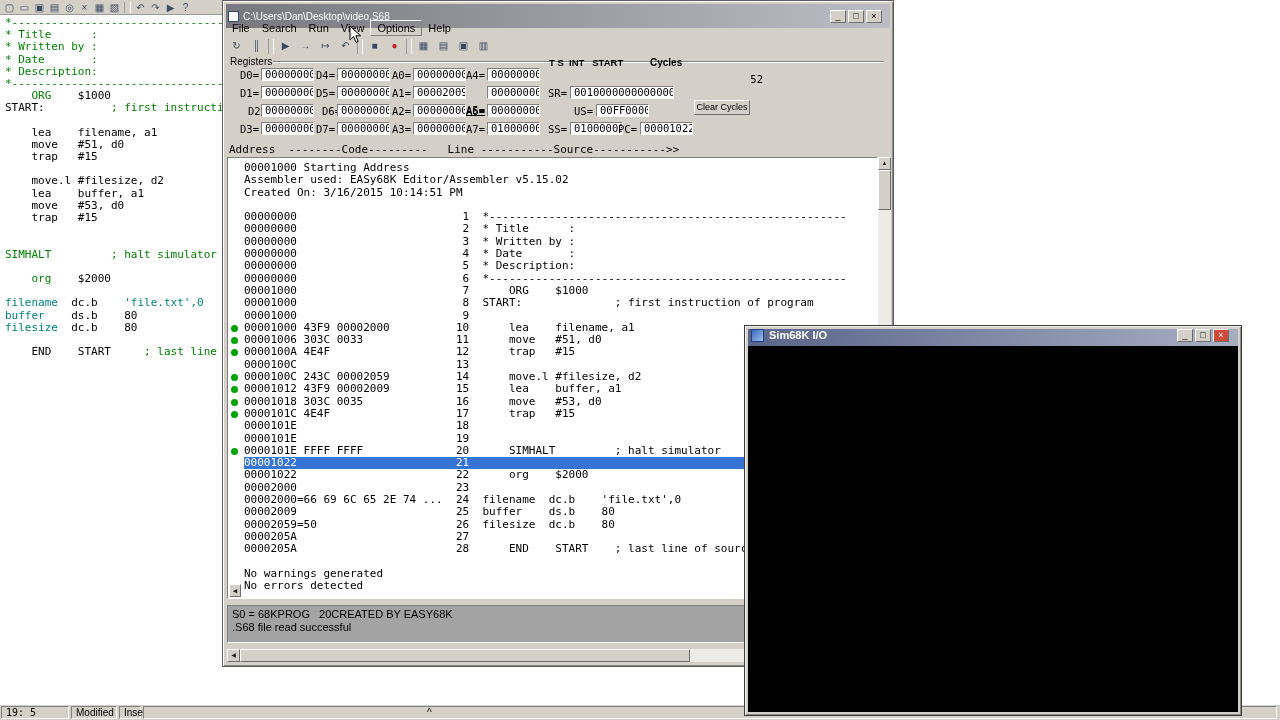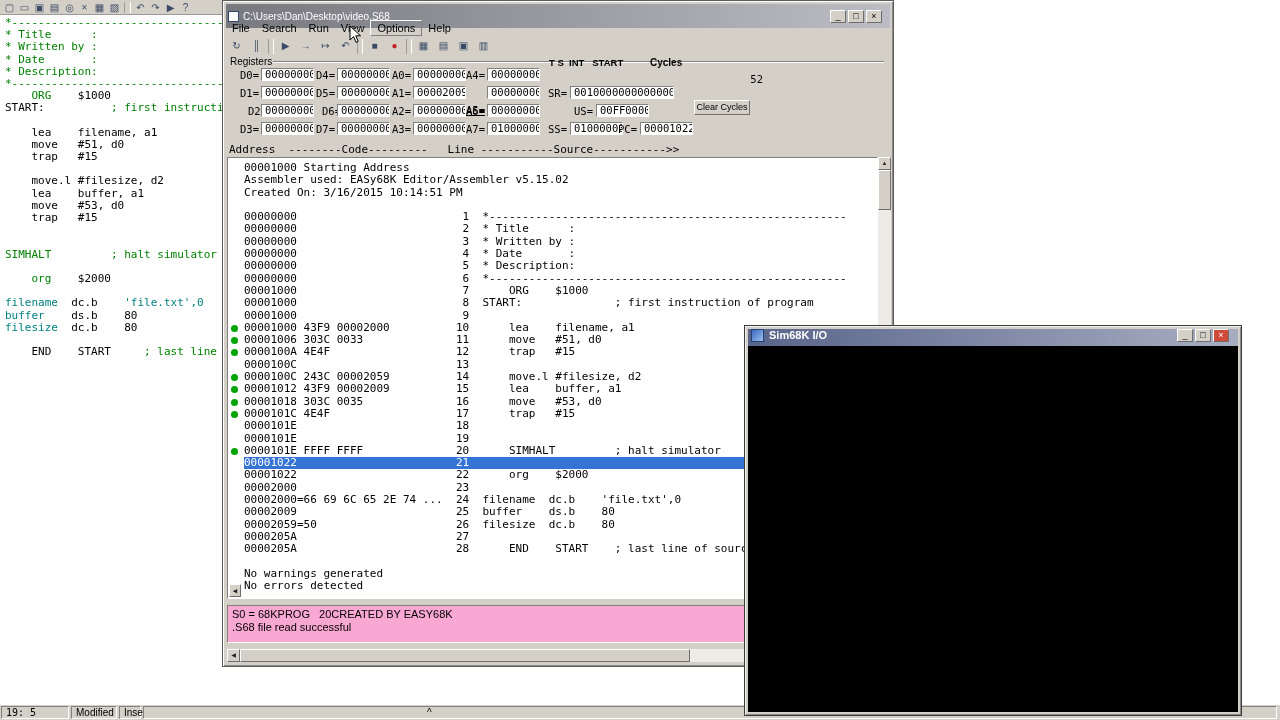--- a/index.html
+++ b/index.html
@@ -69,21 +69,21 @@
   .lrow.hl .ltext{background:#3573d5;color:#fff}
   .mini-arrow{position:absolute;left:1px;top:426px;width:12px;height:13px;background:#d4d0c8;
     border:1px solid;border-color:#fff #6e6e6e #6e6e6e #fff;font-size:7px;line-height:12px;text-align:center;color:#222}
 
   .vscroll{position:absolute;left:655px;top:156px;width:13px;height:442px;background:#ecebe5}
   .sbtn{position:absolute;width:13px;height:13px;background:#d4d0c8;border:1px solid;
     border-color:#fff #6e6e6e #6e6e6e #fff;font-size:6px;line-height:11px;text-align:center;color:#222}
   .vscroll .up{top:0}.vscroll .down{bottom:0}
   .vthumb{position:absolute;left:0;top:13px;width:13px;height:40px;background:#d4d0c8;border:1px solid;
     border-color:#fff #6e6e6e #6e6e6e #fff}
-  .sim-status{position:absolute;left:4px;top:604px;width:664px;height:38px;background:#f9a8d4;
+  .sim-status{position:absolute;left:4px;top:604px;width:664px;height:38px;background:#a3a3a3;
     border:1px solid;border-color:#808080 #fff #fff #808080;font-size:11px;padding:2px 4px}
   .sim-status div{white-space:pre;line-height:13px}
   .hscroll{position:absolute;left:4px;top:648px;width:664px;height:13px;background:#ecebe5}
   .hscroll .left{left:0}.hscroll .right{right:0}
   .hthumb{position:absolute;left:13px;top:0;width:450px;height:13px;background:#d4d0c8;border:1px solid;
     border-color:#fff #6e6e6e #6e6e6e #fff}
 
   
   .iowin{position:absolute;left:744px;top:325px;width:498px;height:391px;background:#d4d0c8;
     border:1px solid #3c3c3c;box-shadow:inset 1px 1px 0 #f0f0f0, inset -1px -1px 0 #8a8a8a;z-index:20}

